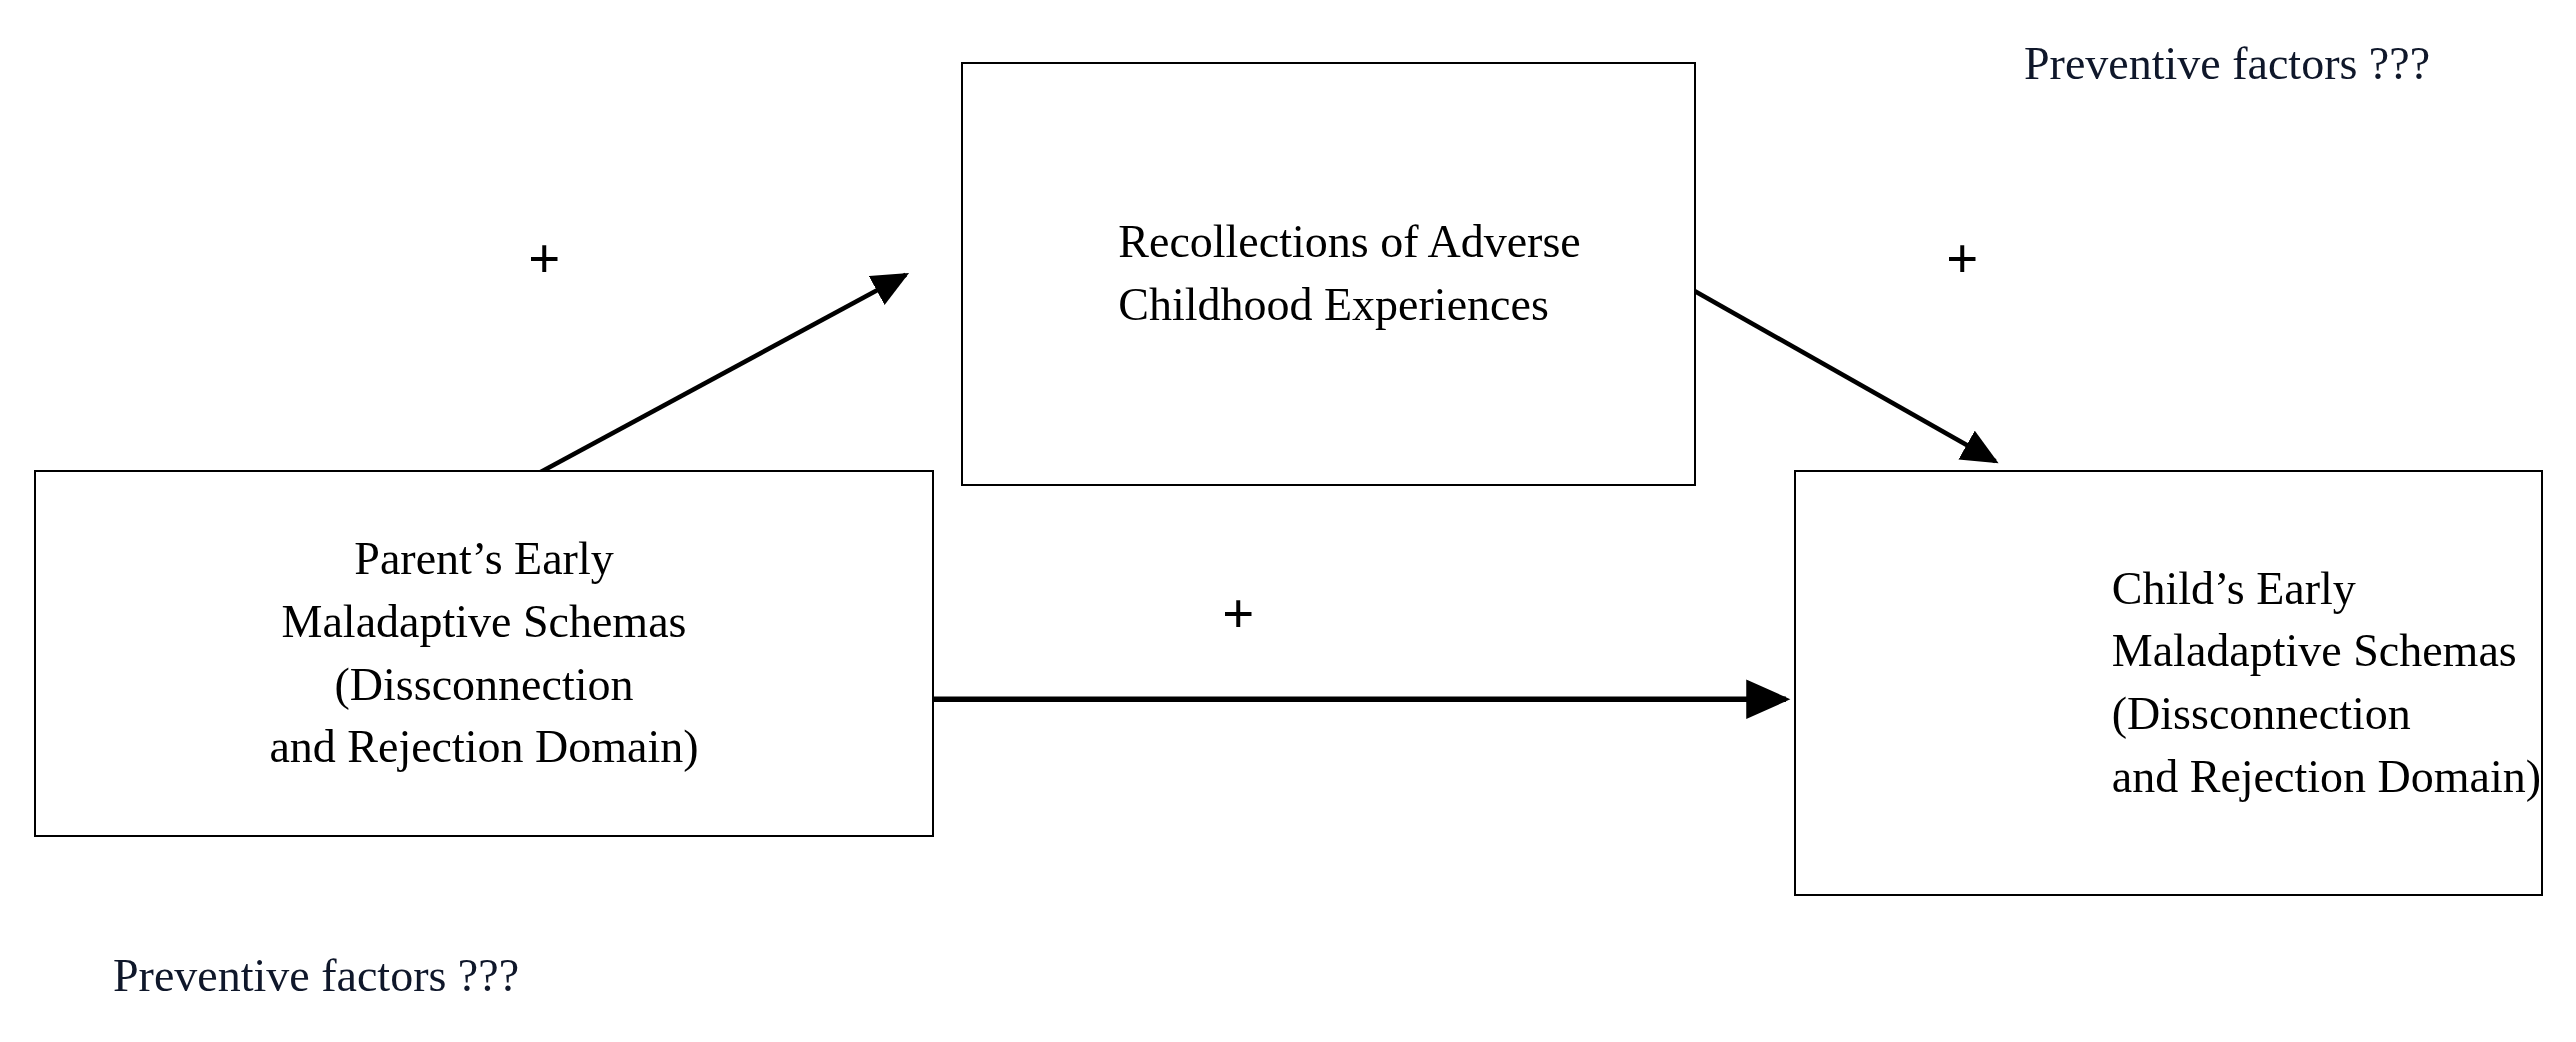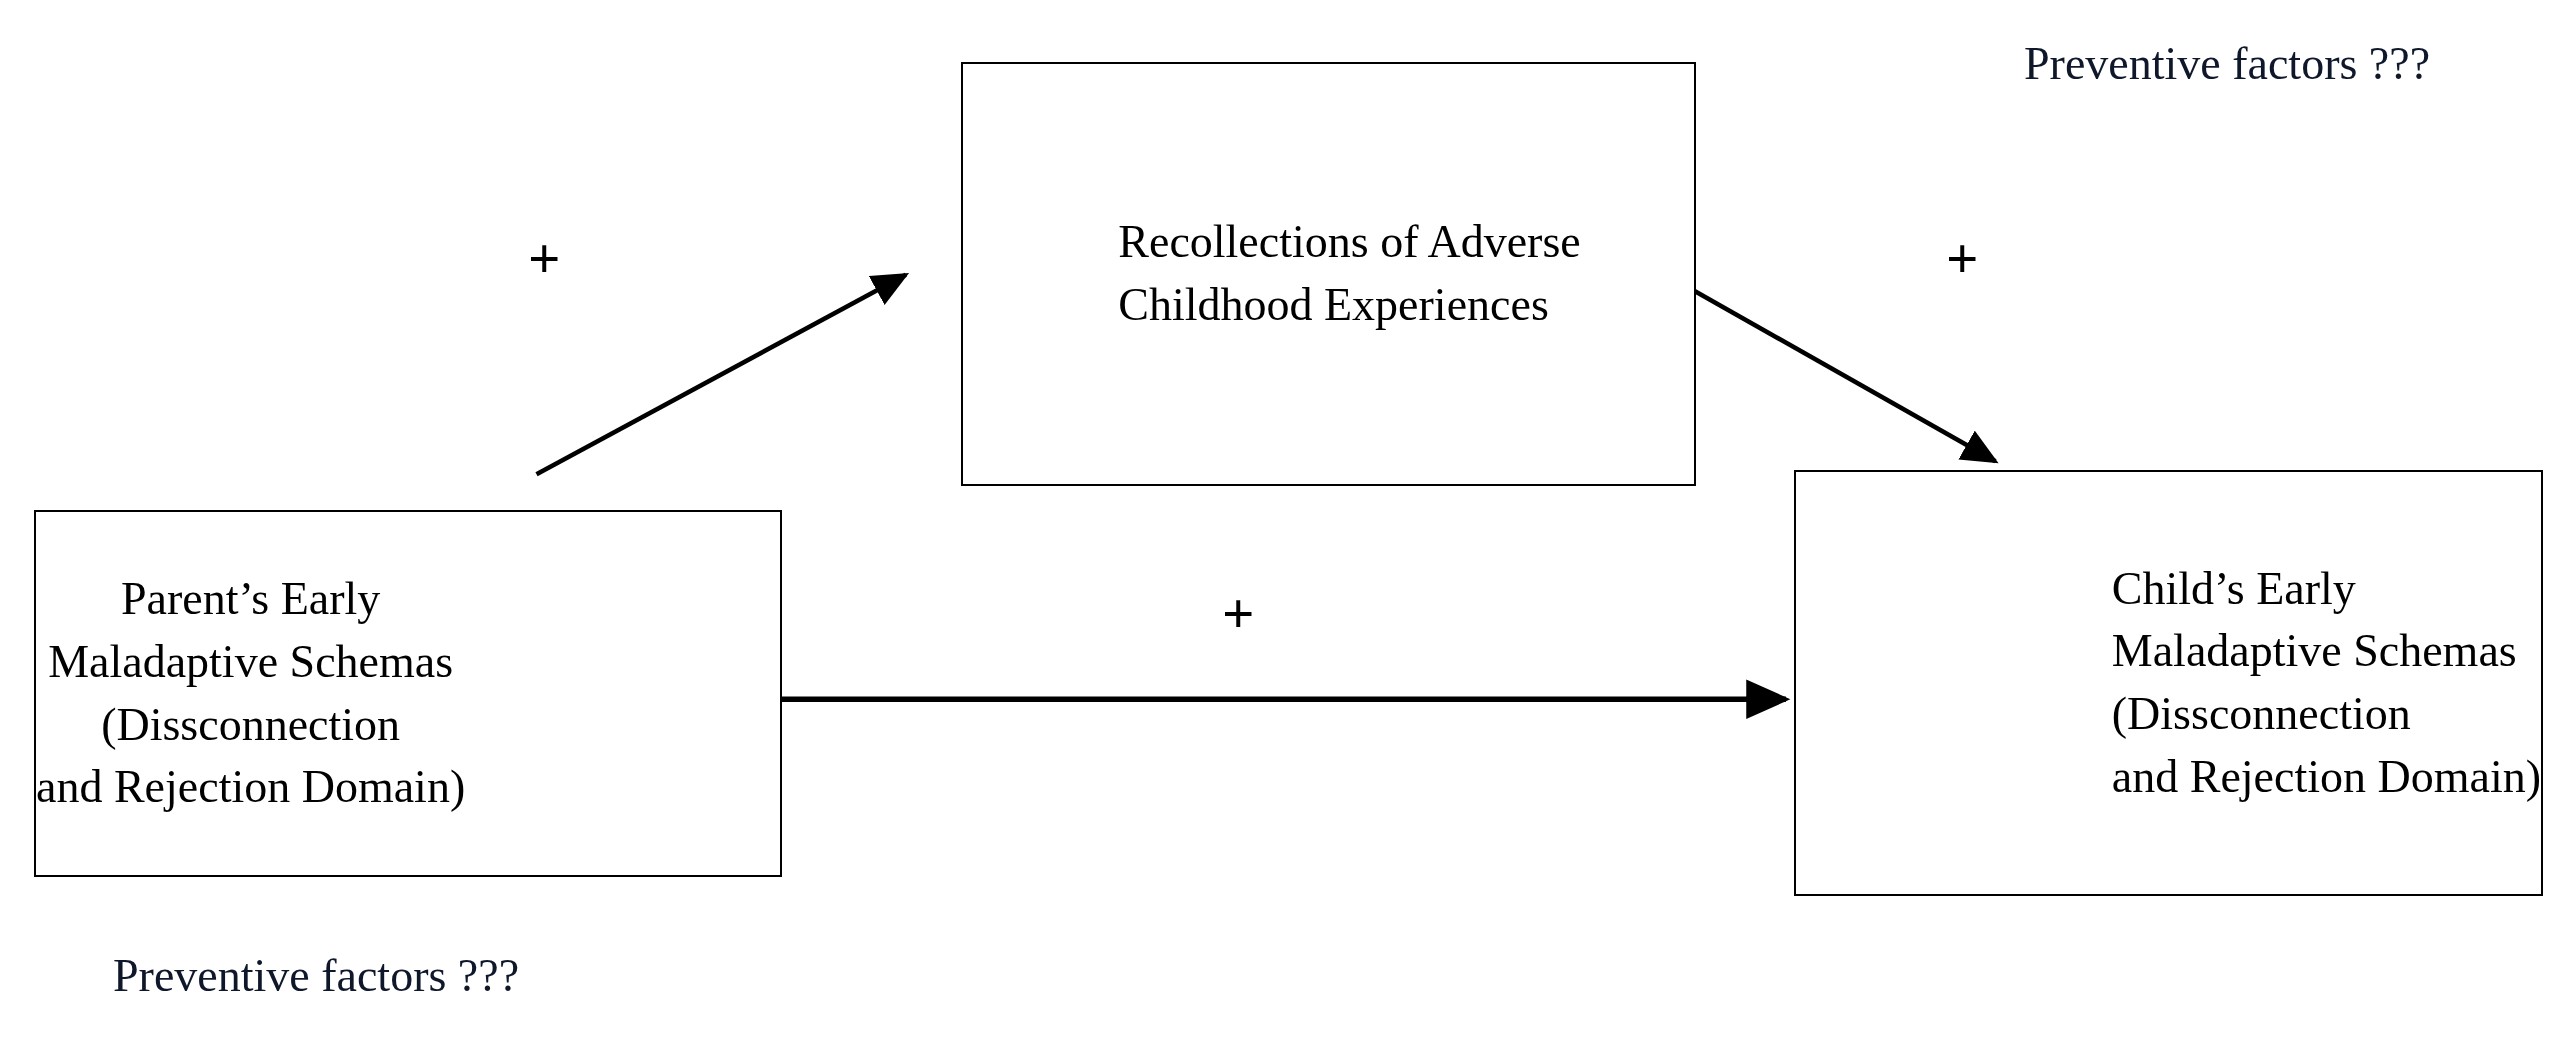--- a/index.html
+++ b/index.html
@@ -41,24 +41,23 @@
     margin-left: 47px;
   }
   #box-recollections .node-text {
     padding-left: 42px;
     text-align: left;
   }
   
   #box-parent {
     left: 34px;
     top: 470px;
-    width: 748px;
+    width: 900px;
     height: 367px;
-    align-items: flex-start;
-    margin-top: 40px;
+    align-items: center;
   }
   #box-parent .node-text {
     text-align: center;
   }
   
   #box-child {
     left: 1794px;
     top: 470px;
     width: 749px;
     height: 426px;

